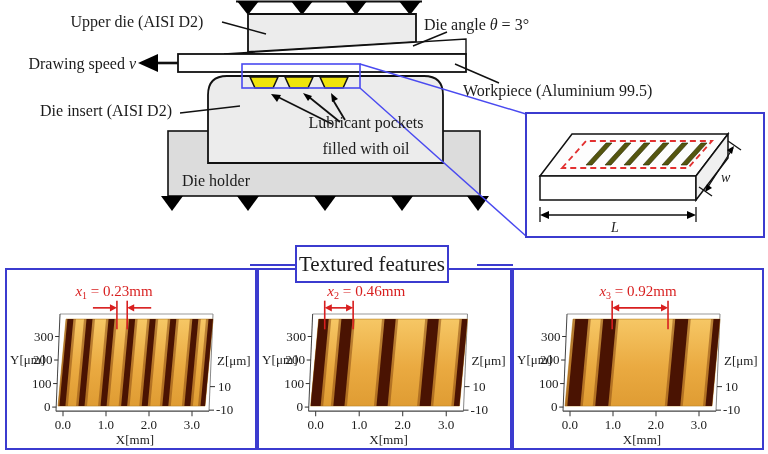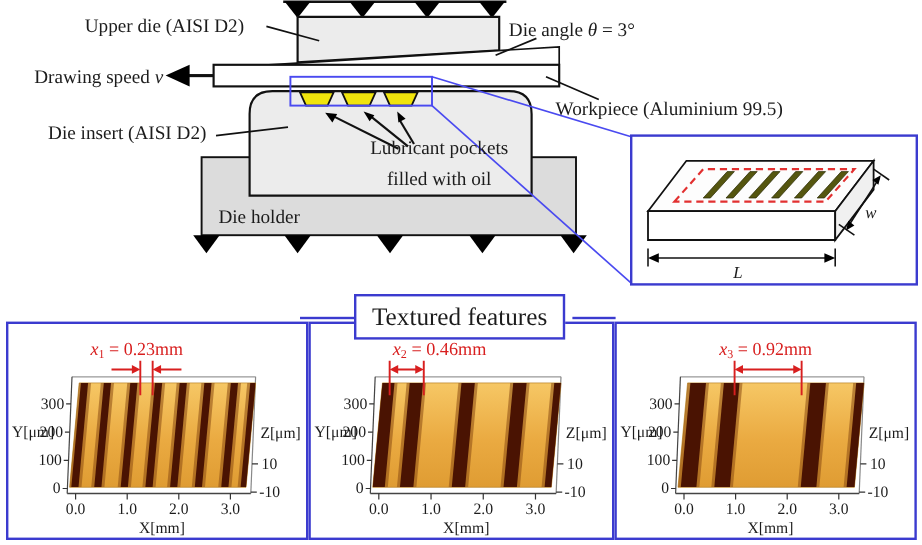--- a/index.html
+++ b/index.html
@@ -1,21 +1,21 @@
 <!DOCTYPE html>
 <html><head>
 <meta charset="utf-8">
 <style>
   html,body{margin:0;padding:0;background:#fff;}
   .stage{position:relative;width:768px;height:454px;background:#fff;overflow:hidden;
          font-family:"Liberation Serif",serif;}
   .stage svg{display:block;}
   svg text{font-family:"Liberation Serif",serif;fill:#1c1c1c;}
   .schematic{position:absolute;left:0;top:0;}
-  .title-box{position:absolute;left:295px;top:245px;width:176px;height:38px;
+  .title-box{position:absolute;left:295px;top:245px;width:154px;height:38px;
              border:2px solid #3b3bcf;background:#fff;z-index:5;box-sizing:border-box;
              display:flex;align-items:center;justify-content:center;
              font-size:21px;color:#1c1c1c;}
   .connector{position:absolute;height:2px;background:#3b3bcf;top:264px;z-index:1;}
   .conn-left{left:250px;width:45px;}
   .conn-right{left:477px;width:36px;}
   .panel{position:absolute;top:268px;height:182px;border:2px solid #3b3bcf;
          background:#fff;box-sizing:border-box;z-index:2;}
   .panel svg{width:100%;height:100%;}
   #p0{left:5px;width:252px;}

